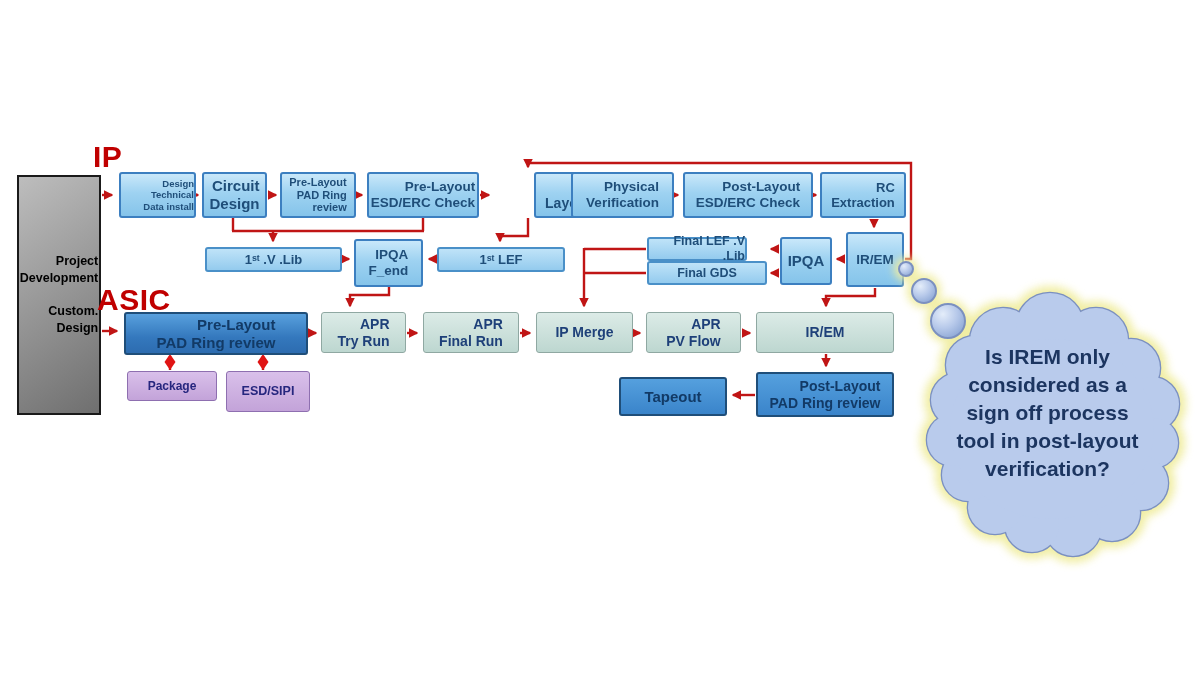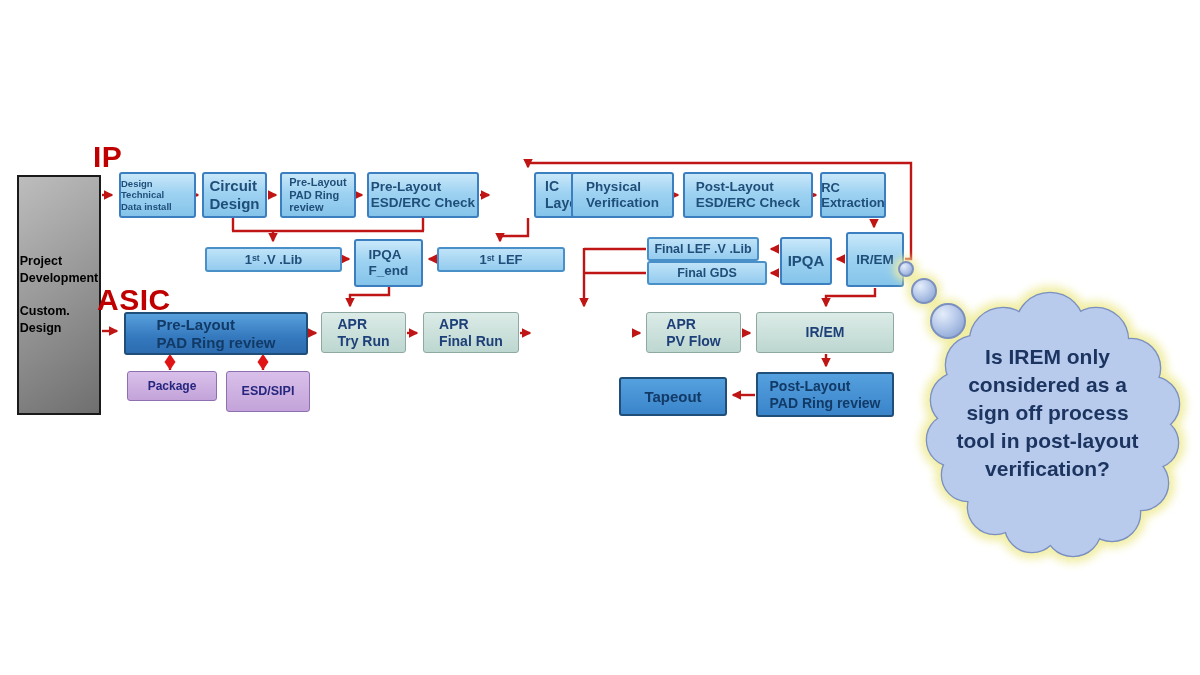--- a/index.html
+++ b/index.html
@@ -5,21 +5,21 @@
   html,body{margin:0;padding:0;background:#fff;}
   .canvas{
     position:relative;width:1200px;height:675px;background:#ffffff;overflow:hidden;
     font-family:"Liberation Sans",sans-serif;
   }
   svg.overlay{position:absolute;left:0;top:0;pointer-events:none;}
   .lines{z-index:1;}
   .cloudlayer{z-index:3;}
   .box{
     position:absolute;display:flex;align-items:center;justify-content:center;
-    text-align:left;font-weight:bold;white-space:pre-line;line-height:1.18;
+    text-align:right;font-weight:bold;white-space:pre-line;line-height:1.18;
     border-radius:3px;z-index:2;box-sizing:border-box;
   }
   .blue{
     background:linear-gradient(#c9e8fa 0%,#9ed2f1 45%,#85c4ea 100%);
     border:2px solid #3c7fc0;color:#1f4e79;
   }
   .slim{
     background:linear-gradient(#bfe3f8 0%,#94cbee 100%);
     border:2px solid #4a90c8;color:#1f4e79;
   }
@@ -141,38 +141,39 @@
 PAD Ring
 review</div>
   <div class="box blue" style="left:367px;top:172px;width:112px;height:46px;font-size:13.5px;">Pre-Layout
 ESD/ERC Check</div>
   <div class="box blue" style="left:494px;top:172px;width:68px;height:46px;font-size:14px;margin-left:40px;">IC
 Layout</div>
   <div class="box blue" style="left:571px;top:172px;width:103px;height:46px;font-size:13.5px;">Physical
 Verification</div>
   <div class="box blue" style="left:683px;top:172px;width:130px;height:46px;font-size:13.5px;">Post-Layout
 ESD/ERC Check</div>
-  <div class="box blue" style="left:820px;top:172px;width:66px;height:46px;font-size:13px;">RC
+  <div class="box blue" style="left:820px;top:172px;width:86px;height:46px;font-size:13px;">RC
 Extraction</div>
 
   <div class="box slim" style="left:205px;top:247px;width:137px;height:25px;font-size:13px;">1ˢᵗ .V .Lib</div>
   <div class="box blue" style="left:354px;top:239px;width:69px;height:48px;font-size:13.5px;">IPQA
 F_end</div>
   <div class="box slim" style="left:437px;top:247px;width:128px;height:25px;font-size:13px;">1ˢᵗ LEF</div>
-  <div class="box slim" style="left:647px;top:237px;width:112px;height:24px;font-size:12.5px;">Final LEF .V .Lib</div>
+  <div class="box slim" style="left:647px;top:237px;width:100px;height:24px;font-size:12.5px;">Final LEF .V .Lib</div>
   <div class="box slim" style="left:647px;top:261px;width:120px;height:24px;font-size:12.5px;">Final GDS</div>
   <div class="box blue" style="left:780px;top:237px;width:52px;height:48px;font-size:15px;">IPQA</div>
   <div class="box blue" style="left:846px;top:232px;width:58px;height:55px;font-size:13.5px;">IR/EM</div>
 
   <div class="box darkblue" style="left:124px;top:312px;width:184px;height:43px;font-size:15px;">Pre-Layout
 PAD Ring review</div>
   <div class="box teal" style="left:321px;top:312px;width:85px;height:41px;font-size:14px;">APR
 Try Run</div>
   <div class="box teal" style="left:423px;top:312px;width:96px;height:41px;font-size:14px;">APR
 Final Run</div>
+  <div class="box teal" style="left:536px;top:312px;width:97px;height:41px;font-size:14px;">IP Merge</div>
   <div class="box teal" style="left:646px;top:312px;width:95px;height:41px;font-size:14px;">APR
 PV Flow</div>
   <div class="box teal" style="left:756px;top:312px;width:138px;height:41px;font-size:14px;">IR/EM</div>
 
   <div class="box purple" style="left:127px;top:371px;width:90px;height:30px;font-size:12px;">Package</div>
   <div class="box purple" style="left:226px;top:371px;width:84px;height:41px;font-size:12.5px;">ESD/SIPI</div>
   <div class="box midblue" style="left:619px;top:377px;width:108px;height:39px;font-size:15px;">Tapeout</div>
   <div class="box midblue" style="left:756px;top:372px;width:138px;height:45px;font-size:14px;">Post-Layout
 PAD Ring review</div>
 

